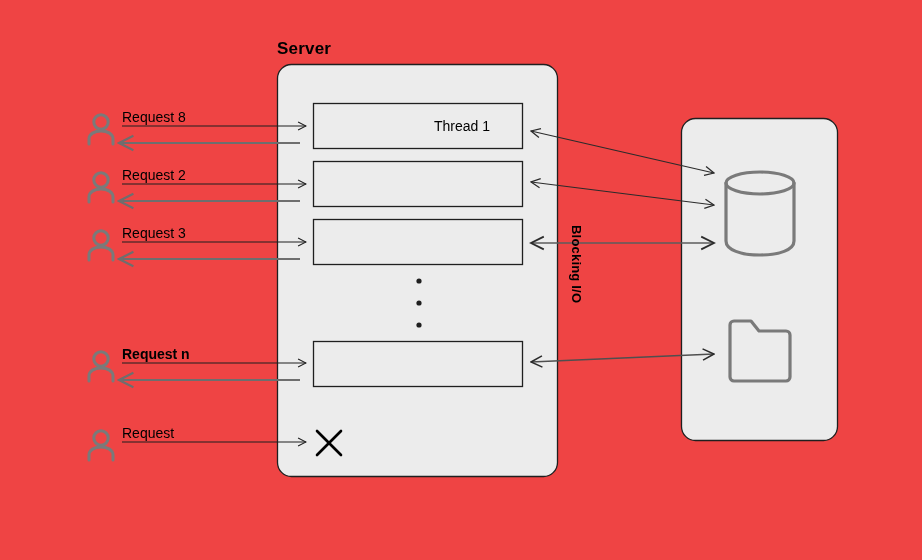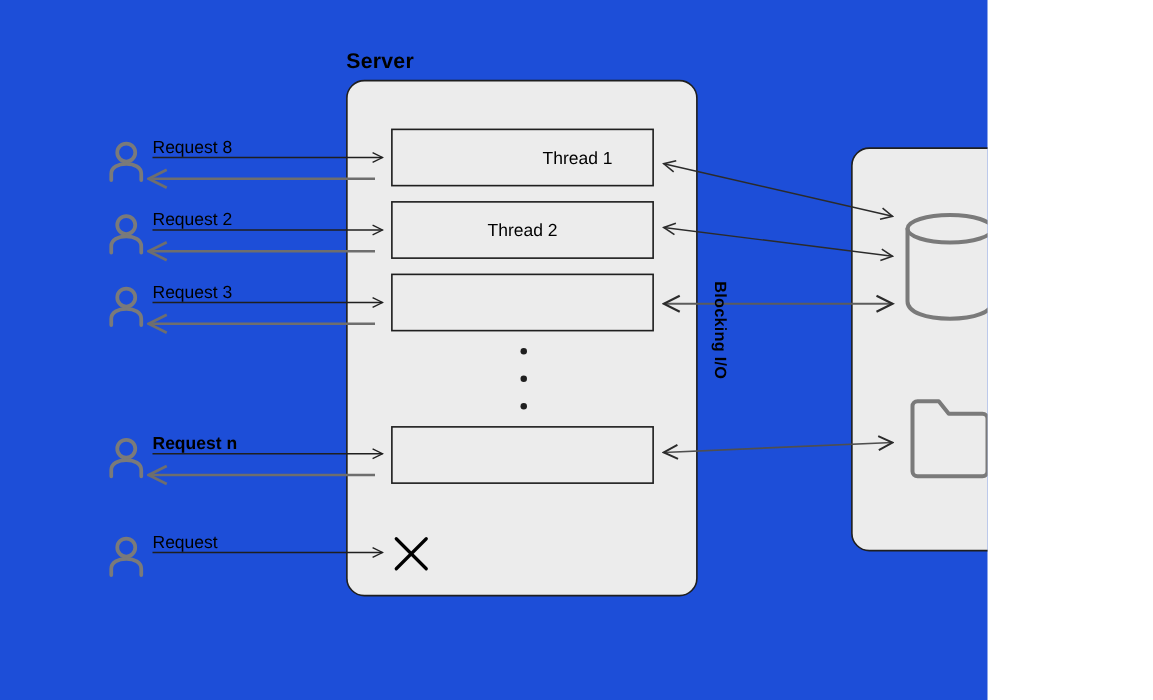--- a/index.html
+++ b/index.html
@@ -2,23 +2,23 @@
 <html><head>
 <meta charset="utf-8">
 <style>
   html, body {
     margin: 0;
     padding: 0;
     background: #ffffff;
   }
   #canvas {
     position: relative;
-    width: 790px;
+    width: 922px;
     height: 560px;
-    background: #1d4ed8;
+    background: #ef4444;
     font-family: "Liberation Sans", sans-serif;
     overflow: hidden;
   }
   #diagram-svg {
     position: absolute;
     left: 0;
     top: 0;
     width: 922px;
     height: 560px;
   }
@@ -153,17 +153,16 @@
 
   <div class="lbl server-title" style="left:277px; top:39px;">Server</div>
 
   <div class="lbl request-label" style="left:122px; top:109px;">Request 8</div>
   <div class="lbl request-label" style="left:122px; top:167px;">Request 2</div>
   <div class="lbl request-label" style="left:122px; top:225px;">Request 3</div>
   <div class="lbl request-label" style="left:122px; top:346px;font-weight:bold;">Request n</div>
   <div class="lbl request-label" style="left:122px; top:425px;">Request</div>
 
   <div class="lbl thread-label" style="left:313px; top:118px; width:210px;margin-left:44px;">Thread 1</div>
-  <div class="lbl thread-label" style="left:313px; top:176px; width:210px;">Thread 2</div>
 
   <div class="lbl blocking-label" style="left:584px; top:225px;">Blocking I/O</div>
 
 </div>
 
 </body></html>

